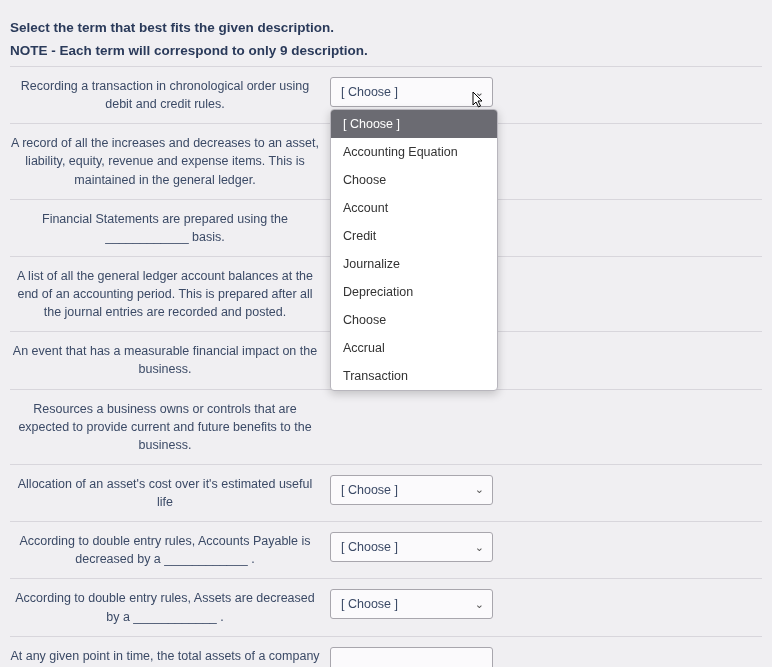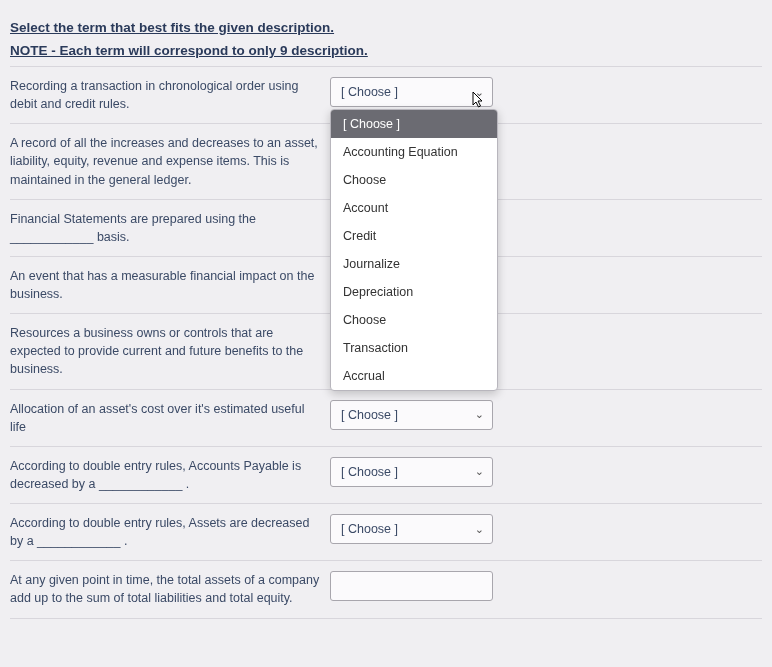--- a/index.html
+++ b/index.html
@@ -4,21 +4,20 @@
   <style>
     * { box-sizing: border-box; margin: 0; padding: 0; }
     body {
       font-family: Arial, sans-serif;
       background: #f0eff2;
       width: 772px;
       padding: 20px 10px;
       color: #2a3a5a;
     }
     .header {
-      text-decoration: underline;
     }
     .instruction {
       font-size: 13.5px;
       font-weight: bold;
       color: #2a3a5a;
       margin-bottom: 8px;
     }
     .questions {
       display: flex;
       flex-direction: column;
@@ -32,20 +31,21 @@
     }
     .qrow:last-child {
       border-bottom: 1px solid #d8d6dc;
     }
     .qtext {
       flex: 0 0 320px;
       font-size: 12.5px;
       color: #3b4a66;
       line-height: 1.45;
       padding-right: 10px;
+      text-align: center;
     }
     .qselect-wrap {
       position: relative;
       flex: 0 0 165px;
     }
     .select-box {
       width: 163px;
       height: 30px;
       border: 1px solid #a8a6ad;
       background: #fbfafc;
@@ -114,36 +114,40 @@
       </svg>
       <div class="dropdown">
         <div class="dropdown-item selected">[ Choose ]</div>
         <div class="dropdown-item">Accounting Equation</div>
         <div class="dropdown-item">Choose</div>
         <div class="dropdown-item">Account</div>
         <div class="dropdown-item">Credit</div>
         <div class="dropdown-item">Journalize</div>
         <div class="dropdown-item">Depreciation</div>
         <div class="dropdown-item">Choose</div>
+        <div class="dropdown-item">Accrual</div>
         <div class="dropdown-item">Transaction</div>
-        <div class="dropdown-item">Accrual</div>
       </div>
     </div>
   </div>
 
   <div class="qrow">
     <div class="qtext">A record of all the increases and decreases to an asset, liability, equity, revenue and expense items. This is maintained in the general ledger.</div>
     <div class="qselect-wrap"></div>
   </div>
 
   <div class="qrow">
     <div class="qtext">Financial Statements are prepared using the ____________ basis.</div>
     <div class="qselect-wrap"></div>
   </div>
 
+  <div class="qrow">
+    <div class="qtext">A list of all the general ledger account balances at the end of an accounting period. This is prepared after all the journal entries are recorded and posted.</div>
+    <div class="qselect-wrap"></div>
+  </div>
 
   <div class="qrow">
     <div class="qtext">An event that has a measurable financial impact on the business.</div>
     <div class="qselect-wrap"></div>
   </div>
 
   <div class="qrow">
     <div class="qtext">Resources a business owns or controls that are expected to provide current and future benefits to the business.</div>
     <div class="qselect-wrap"></div>
   </div>

